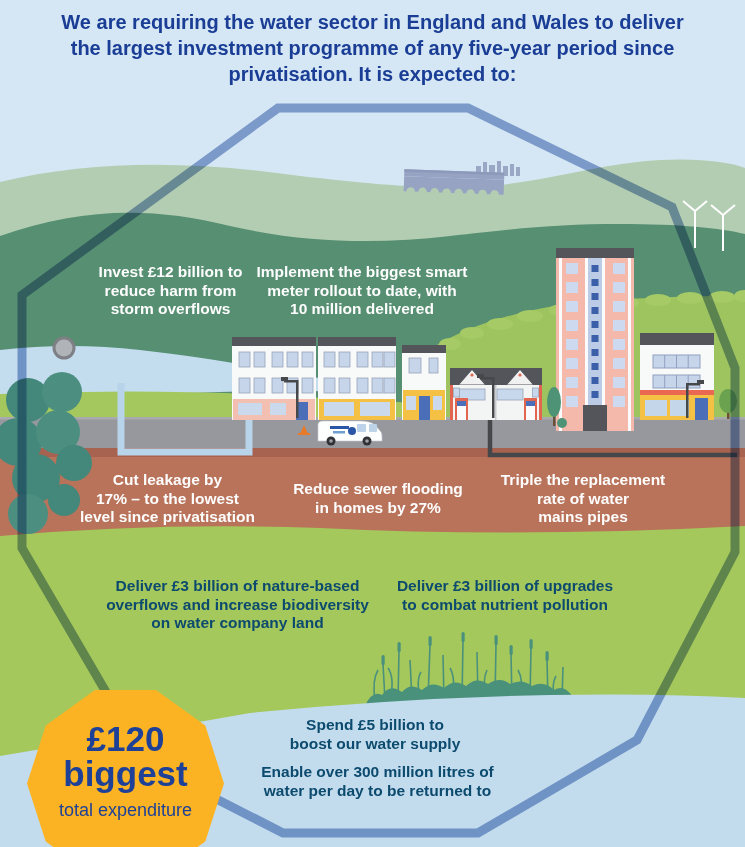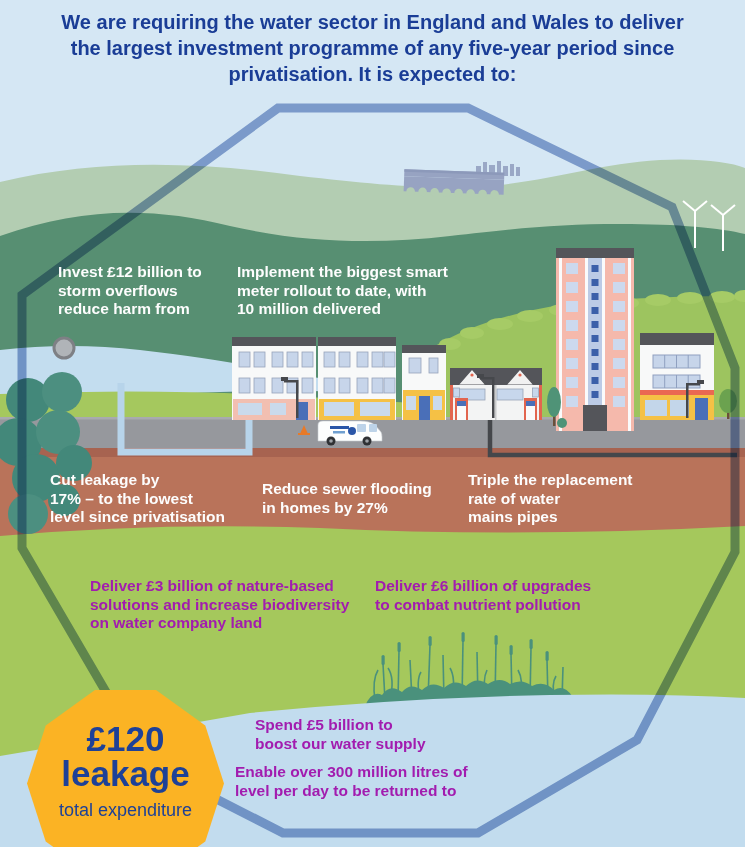--- a/index.html
+++ b/index.html
@@ -9,26 +9,26 @@
     font-family:"Liberation Sans", sans-serif;
   }
   .scene{position:absolute;left:0;top:0;}
   .title{
     position:absolute; left:40px; top:9px; width:665px;
     text-align:center; font-weight:bold; font-size:20px; line-height:1.3;
     color:#1a3d96;
   }
   .title .ln{white-space:nowrap;}
   .co{
-    position:absolute; font-weight:bold;
+    position:absolute; text-align:center; font-weight:bold;
     font-size:15.5px; line-height:1.2;
   }
   .co .ln{white-space:nowrap;}
   .co.white{color:#fdfdfd;}
-  .co.blue{color:#a21caf;}
+  .co.blue{color:#0c4a6e;}
   .badge{
     position:absolute; left:27px; top:685px; width:197px; height:197px;
     background:#fbb324; text-align:center;
     clip-path:polygon(34.5% 2.5%,65.5% 2.5%,90.5% 20.6%,100% 50%,90.5% 79.4%,65.5% 97.5%,34.5% 97.5%,9.5% 79.4%,0% 50%,9.5% 20.6%);
   }
   .badge .amount,.badge .unit{
     font-size:35px; font-weight:bold; color:#1e4197; line-height:1.0;
   }
   .badge .amount{padding-top:36px;}
   .badge .label{font-size:18px; color:#1e4197; line-height:1.18; margin-top:9px;}
@@ -344,22 +344,22 @@
   </svg>
 
   <div class="title">
     <div class="ln">We are requiring the water sector in England and Wales to deliver</div>
     <div class="ln">the largest investment programme of any five-year period since</div>
     <div class="ln">privatisation. It is expected to:</div>
   </div>
 
   <div class="co white" style="left:58px; top:263px; width:225px;">
     <div class="ln">Invest £12 billion to</div>
+    <div class="ln">reduce harm from</div>
     <div class="ln">storm overflows</div>
-    <div class="ln">reduce harm from</div>
   </div>
 
   <div class="co white" style="left:237px; top:263px; width:250px;">
     <div class="ln">Implement the biggest smart</div>
     <div class="ln">meter rollout to date, with</div>
     <div class="ln">10 million delivered</div>
   </div>
 
   <div class="co white" style="left:50px; top:471px; width:235px;">
     <div class="ln">Cut leakage by</div>
@@ -373,40 +373,40 @@
   </div>
 
   <div class="co white" style="left:468px; top:471px; width:230px;">
     <div class="ln">Triple the replacement</div>
     <div class="ln">rate of water</div>
     <div class="ln">mains pipes</div>
   </div>
 
   <div class="co blue" style="left:90px; top:577px; width:295px;">
     <div class="ln">Deliver £3 billion of nature-based</div>
-    <div class="ln">solutions and increase biodiversity</div>
+    <div class="ln">overflows and increase biodiversity</div>
     <div class="ln">on water company land</div>
   </div>
 
   <div class="co blue" style="left:375px; top:577px; width:260px;">
-    <div class="ln">Deliver £6 billion of upgrades</div>
+    <div class="ln">Deliver £3 billion of upgrades</div>
     <div class="ln">to combat nutrient pollution</div>
   </div>
 
   <div class="co blue" style="left:255px; top:716px; width:240px;">
     <div class="ln">Spend £5 billion to</div>
     <div class="ln">boost our water supply</div>
   </div>
 
   <div class="co blue" style="left:235px; top:763px; width:285px;">
     <div class="ln">Enable over 300 million litres of</div>
-    <div class="ln">level per day to be returned to</div>
+    <div class="ln">water per day to be returned to</div>
   </div>
 
   <div class="badge">
     <div class="amount">£120</div>
-    <div class="unit">leakage</div>
+    <div class="unit">biggest</div>
     <div class="label">
       <div>total expenditure</div>
     </div>
   </div>
 
 </div>
 
 </body></html>

